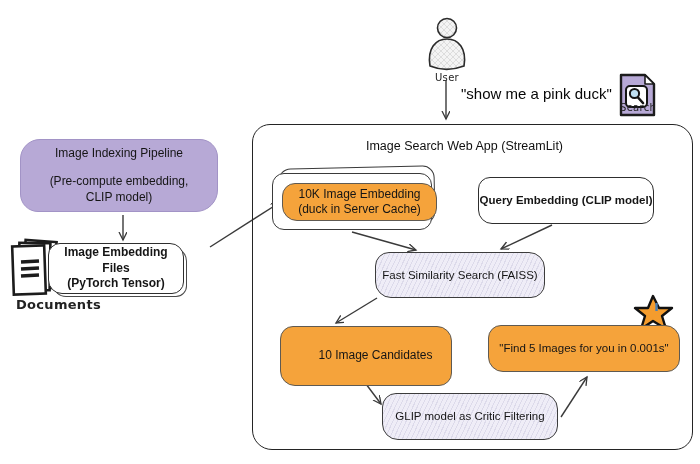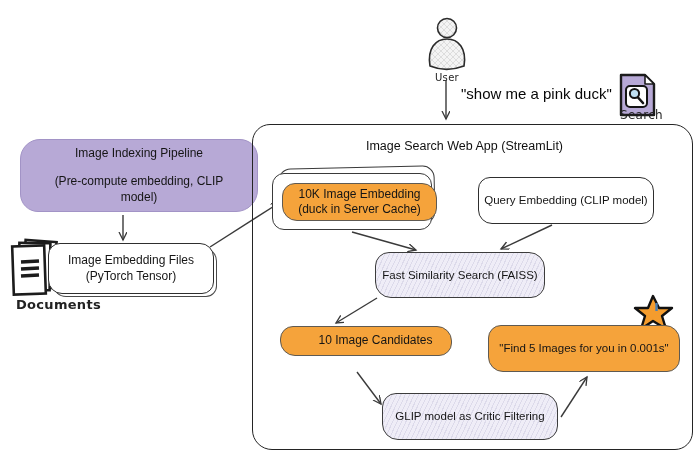--- a/index.html
+++ b/index.html
@@ -13,20 +13,21 @@
     justify-content:center;text-align:center;font-size:12px;line-height:1.28;
     box-sizing:border-box;color:#151515;
   }
   .purple{
     background:#b7a9d6;border:1.5px solid #a293c6;
     border-radius:20px 18px 22px 18px;
   }
   .whitebox{
     background:#ffffff;border:1.6px solid #2e2e2e;
     border-radius:12px 14px 12px 14px;
+    font-weight:bold;
   }
   .echo{ box-shadow:4px 4px 0 -2px #ffffff, 4px 4px 0 -1px #4a4a4a; }
   .orange{
     background:#f5a33b;border:1.4px solid #5f5a52;
     border-radius:13px 15px 13px 15px;
   }
   .lavender{
     background-color:#efedf7;
     background-image:repeating-linear-gradient(115deg,
       rgba(138,134,178,0.18) 0px, rgba(138,134,178,0.18) 1px,
@@ -109,29 +110,29 @@
 
     <g>
       <line x1="656" y1="317" x2="673" y2="334" stroke="#111" stroke-width="2.6" marker-end="none"></line>
       <path d="M653,296 L659,308 L672,308 L662,316 L666,329 L653,321 L641,329 L645,316 L635,308 L648,308 Z" fill="#f49c2d" stroke="#111" stroke-width="2.4" stroke-linejoin="round"></path>
       <line x1="656.5" y1="303" x2="656.5" y2="311" stroke="#4a7fb5" stroke-width="2.4"></line>
     </g>
   </svg>
 
   <div class="handlabel" style="left:430px;top:72px;width:34px;font-size:10px;">User</div>
   <div class="quote">"show me a pink duck"</div>
-  <div class="handlabel" style="left:620px;top:108px;width:36px;font-size:12px;">Search</div>
+  <div class="handlabel" style="left:620px;top:102px;width:36px;font-size:10px;">Search</div>
   <div class="handlabel" style="left:16px;top:297px;width:52px;font-size:13px;font-weight:bold;">Documents</div>
 
-  <div class="box purple gap2" style="left:20px;top:139px;width:238px;height:73px;padding:6px 20px;">
+  <div class="box purple gap2" style="left:20px;top:139px;width:198px;height:73px;padding:6px 20px;">
     <span>Image Indexing Pipeline</span>
     <span>(Pre-compute embedding, CLIP model)</span>
   </div>
 
-  <div class="box whitebox echo" style="left:48px;top:243px;width:166px;height:51px;">
+  <div class="box whitebox echo" style="left:48px;top:243px;width:136px;height:51px;">
     <span>Image Embedding Files</span>
     <span>(PyTorch Tensor)</span>
   </div>
 
   <div class="container">
     <div class="container-title">Image Search Web App (StreamLit)</div>
   </div>
 
   <div class="stackback" style="left:279px;top:167px;width:156px;height:58px;transform:rotate(-1.2deg);"></div>
   <div class="stackback" style="left:272px;top:173px;width:160px;height:57px;"></div>
@@ -141,21 +142,21 @@
   </div>
 
   <div class="box whitebox nowrap fs115" style="left:478px;top:177px;width:176px;height:47px;">
     <span>Query Embedding (CLIP model)</span>
   </div>
 
   <div class="box lavender nowrap fs115" style="left:375px;top:252px;width:170px;height:46px;">
     <span>Fast Similarity Search (FAISS)</span>
   </div>
 
-  <div class="box orange nowrap" style="left:280px;top:326px;width:172px;height:30px;padding-left:19px;">
+  <div class="box orange nowrap" style="left:280px;top:326px;width:172px;height:60px;padding-left:19px;">
     <span>10 Image Candidates</span>
   </div>
 
   <div class="box orange nowrap fs115" style="left:488px;top:325px;width:192px;height:47px;">
     <span>"Find 5 Images for you in 0.001s"</span>
   </div>
 
   <div class="box lavender nowrap fs115" style="left:382px;top:393px;width:176px;height:47px;">
     <span>GLIP model as Critic Filtering</span>
   </div>

